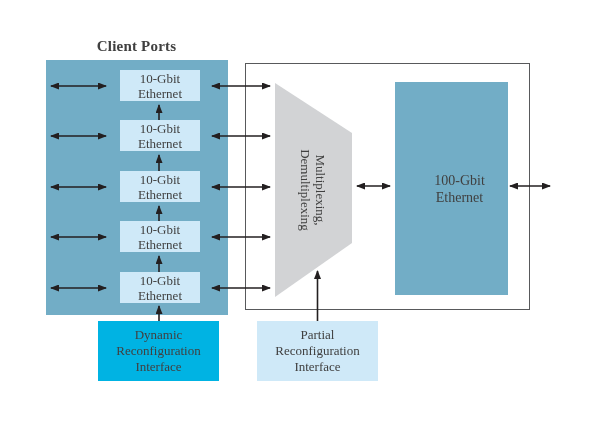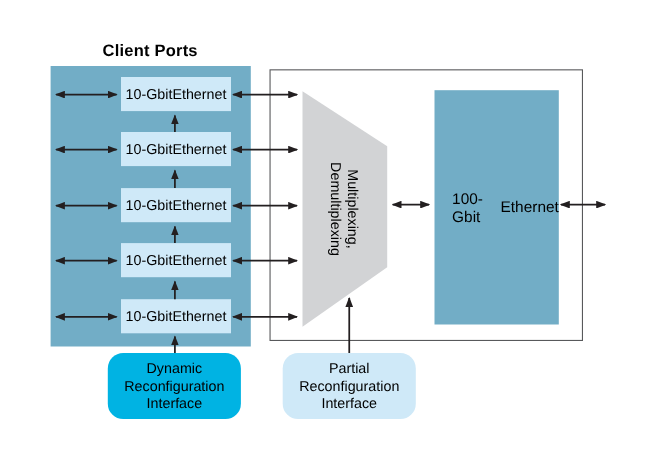--- a/index.html
+++ b/index.html
@@ -1,48 +1,48 @@
 <!DOCTYPE html>
 <html><head>
 <meta charset="utf-8">
 <style>
   html,body{margin:0;padding:0;background:#ffffff;}
   #canvas{
     position:relative;
     width:600px;height:425px;
     background:#ffffff;
-    font-family:Liberation Sans, sans-serif;
-    color:#000000;
+    font-family:Liberation Serif, serif;
+    color:#404040;
     overflow:hidden;
   }
   .abs{position:absolute;box-sizing:border-box;}
   .title{
     font-size:15px;font-weight:bold;text-align:center;
     letter-spacing:.2px;
   }
   .teal-panel{background:#72adc6;}
   .eth-box{
-    left:110px;width:100px;height:31px;
+    left:120px;width:80px;height:31px;
     background:#cfe9f8;
-    display:flex;flex-direction:row;align-items:center;justify-content:center;
+    display:flex;flex-direction:column;align-items:center;justify-content:center;
     font-size:13px;line-height:15px;text-align:center;
   }
   .mux-outline{
     border:1.5px solid #58595b;background:#ffffff;
   }
   .transport-box{
     left:395px;top:82px;width:113px;height:213px;
     background:#72adc6;
-    display:flex;align-items:center;justify-content:center;
+    display:flex;flex-direction:column;align-items:center;justify-content:center;
     font-size:14px;line-height:17px;text-align:left;padding-left:16px;
   }
   .ctl-box{
     width:121px;height:60px;top:321px;
     display:flex;flex-direction:column;align-items:center;justify-content:center;
-    font-size:13px;line-height:16px;text-align:center;border-radius:14px;
+    font-size:13px;line-height:16px;text-align:center;
   }
   .ctl-cyan{background:#00b3e3;}
   .ctl-blue{background:#cfe9f8;}
   .mux-label{
     left:313px;top:190px;width:120px;
     transform:translate(-50%,-50%) rotate(90deg);
     font-size:13px;line-height:15px;text-align:center;
   }
   svg{position:absolute;left:0;top:0;}
 </style>

